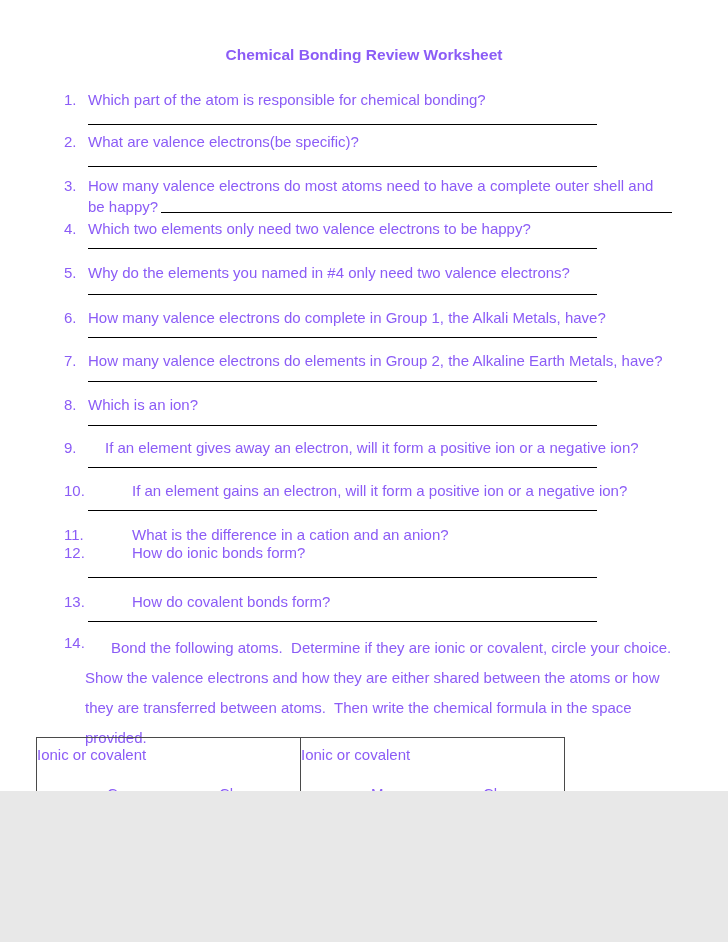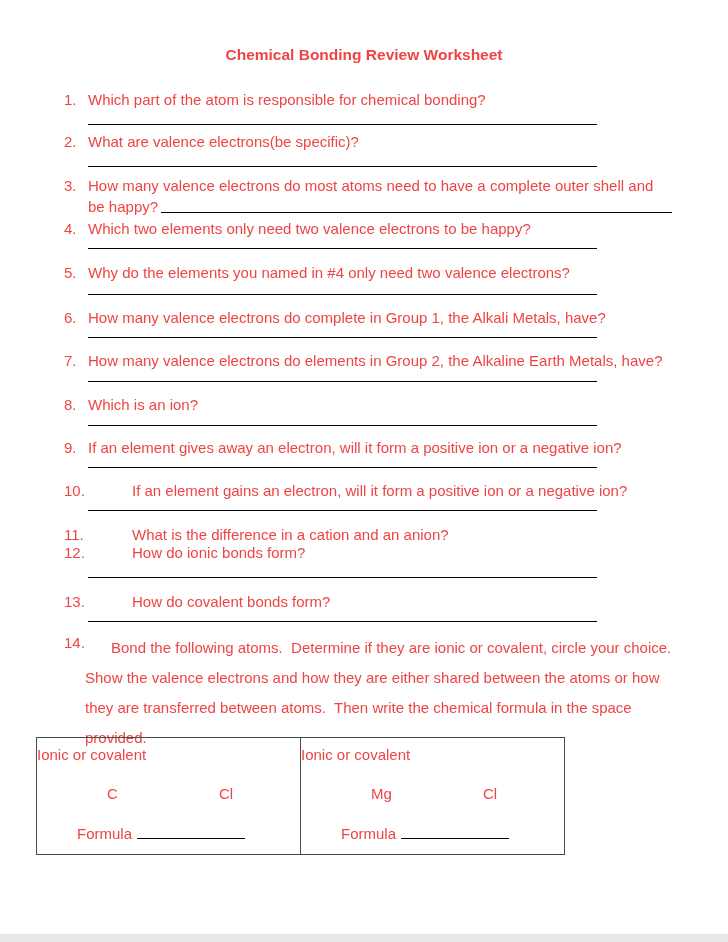--- a/index.html
+++ b/index.html
@@ -1,23 +1,23 @@
 <!DOCTYPE html>
 <html><head>
 <meta charset="utf-8">
 <style>
   html,body{margin:0;padding:0;background:#e8e8e8;}
   .page{
     position:relative;
-    width:728px;height:934px;
+    width:728px;height:791px;
     margin:0 auto;
     background:#ffffff;
     font-family:"Liberation Sans", sans-serif;
     font-size:15px;
-    color:#ef4444;
+    color:#8b5cf6;
     overflow:hidden;
   }
   .title{
     position:absolute;top:46px;left:0;width:100%;
     text-align:center;font-weight:bold;font-size:15.5px;
   }
   .q{position:absolute;left:64px;display:flex;line-height:20px;}
   .num{flex:none;width:24px;}
   .txt{width:604px;}
   .tab{margin-left:44px;}
@@ -92,21 +92,21 @@
   <div class="ansline" style="top:381px;left:88px;width:509px"></div>
 
   <div class="q" style="top:395px">
     <span class="num">8.</span>
     <span class="txt">Which is an ion?</span>
   </div>
   <div class="ansline" style="top:425px;left:88px;width:509px"></div>
 
   <div class="q" style="top:438px">
     <span class="num">9.</span>
-    <span class="txt" style="margin-left:0">If an element gives away an electron, will it form a positive ion or a negative ion?</span>
+    <span class="txt" style="margin-left:17px">If an element gives away an electron, will it form a positive ion or a negative ion?</span>
   </div>
   <div class="ansline" style="top:467px;left:88px;width:509px"></div>
 
   <div class="q" style="top:481px">
     <span class="num">10.</span>
     <span class="txt tab">If an element gains an electron, will it form a positive ion or a negative ion?</span>
   </div>
   <div class="ansline" style="top:510px;left:88px;width:509px"></div>
 
   <div class="q" style="top:525px">

